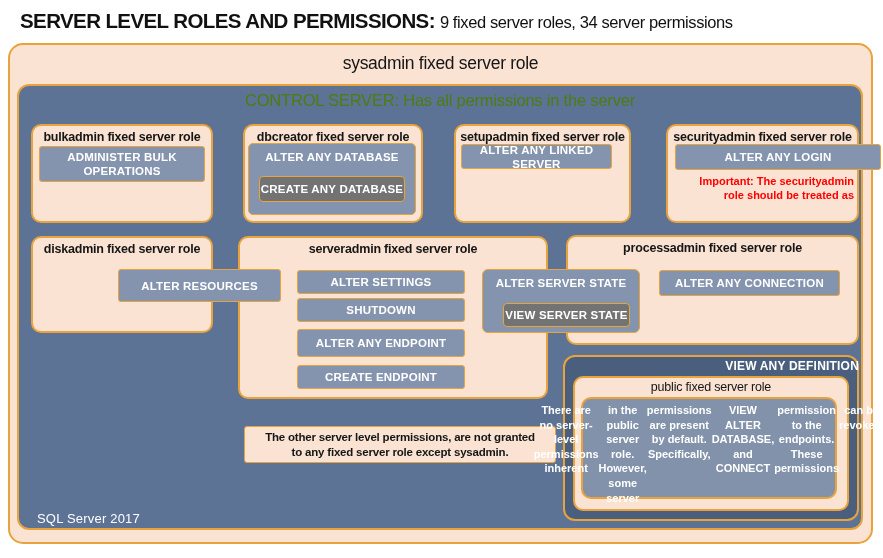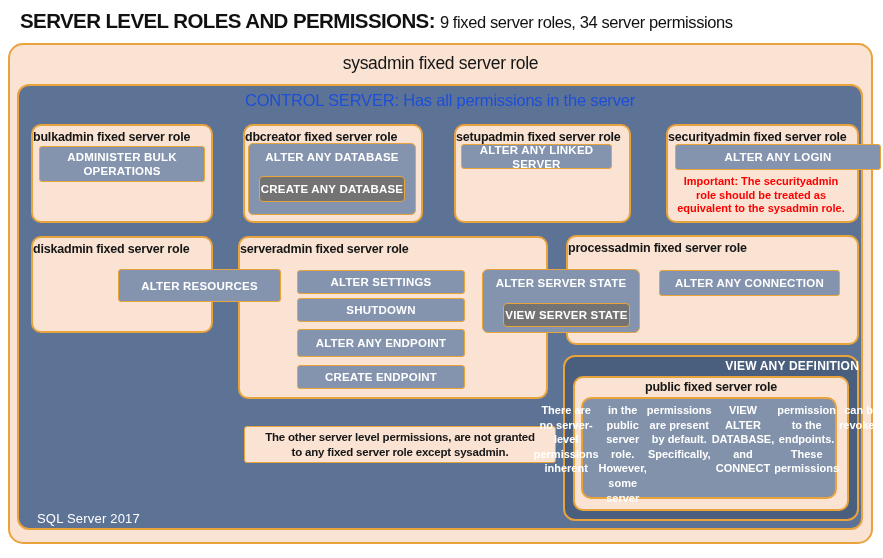--- a/index.html
+++ b/index.html
@@ -15,25 +15,25 @@
   .page-title .s{font-size:16.5px;color:#111;letter-spacing:-0.4px;margin-left:5px}
 
   
   .outer-box{left:8px;top:43px;width:861px;height:497px;background:#fae3d2;
     border:2px solid #e9a33c;border-radius:15px;z-index:0}
   .sysadmin-label{left:8px;top:53px;width:865px;text-align:center;font-size:17.5px;
     color:#161616;letter-spacing:-0.3px;z-index:1}
   .blue-box{left:17px;top:84px;width:842px;height:442px;background:#5d7396;
     border:2px solid #e9a33c;border-radius:12px;z-index:1}
   .control-label{left:17px;top:91px;width:846px;text-align:center;font-size:16.5px;
-    color:#1d4ed8;letter-spacing:-0.2px;z-index:2}
+    color:#4d7c0f;letter-spacing:-0.2px;z-index:2}
 
   
   .role-box{background:#fae3d2;border:2px solid #e9a33c;border-radius:10px;z-index:2}
-  .role-title{text-align:left;font-weight:bold;font-size:12.5px;color:#161616;
+  .role-title{text-align:center;font-weight:bold;font-size:12.5px;color:#161616;
     padding-top:4px;letter-spacing:-0.2px}
   .bulkadmin{left:31px;top:124px;width:178px;height:95px}
   .dbcreator{left:243px;top:124px;width:176px;height:95px}
   .setupadmin{left:454px;top:124px;width:173px;height:95px}
   .securityadmin{left:666px;top:124px;width:189px;height:95px}
   .diskadmin{left:31px;top:236px;width:178px;height:93px}
   .serveradmin{left:238px;top:236px;width:306px;height:159px}
   .processadmin{left:566px;top:235px;width:289px;height:106px}
 
   
@@ -41,21 +41,21 @@
     font-weight:bold;font-size:11.5px;display:flex;align-items:center;justify-content:center;
     text-align:center;letter-spacing:0.2px;line-height:14px;z-index:5;box-sizing:border-box}
   .btn-dark{background:#737373;border-radius:4px}
   .btn-bulk{left:39px;top:146px;width:166px;height:36px}
   .btn-dbcreator-outer{left:248px;top:143px;width:168px;height:72px;border-radius:5px;
     display:block;z-index:4}
   .btn-dbcreator-outer .lbl{padding-top:6px;text-align:center}
   .btn-dbcreator-inner{left:259px;top:176px;width:146px;height:26px}
   .btn-setup{left:461px;top:144px;width:151px;height:25px}
   .btn-security{left:675px;top:144px;width:206px;height:26px}
-  .warning{left:668px;top:175px;width:186px;text-align:center;color:#fe0000;
+  .warning{left:668px;top:175px;width:186px;text-align:right;color:#fe0000;
     font-weight:bold;font-size:11px;line-height:13.5px;z-index:3}
   .btn-resources{left:118px;top:269px;width:163px;height:33px;z-index:6}
   .btn-sa1{left:297px;top:270px;width:168px;height:24px}
   .btn-sa2{left:297px;top:298px;width:168px;height:24px}
   .btn-sa3{left:297px;top:329px;width:168px;height:28px}
   .btn-sa4{left:297px;top:365px;width:168px;height:24px}
   .state-box{left:482px;top:269px;width:158px;height:64px;background:#8494ae;
     border:1.5px solid #e7a33c;border-radius:6px;z-index:6;box-sizing:border-box}
   .state-box .lbl{padding-top:7px;text-align:center;color:#fff;font-weight:bold;
     font-size:11.5px;letter-spacing:0.2px}
@@ -70,21 +70,21 @@
     letter-spacing:-0.2px;box-sizing:border-box}
 
   
   .public-dark{left:563px;top:355px;width:292px;height:162px;background:#4a5f7d;
     border:2px solid #e9a33c;border-radius:12px;z-index:4}
   .public-banner{left:563px;top:359px;width:296px;text-align:right;color:#ffffff;
     font-weight:bold;font-size:12px;letter-spacing:0.2px;z-index:5}
   .public-peach{left:573px;top:376px;width:272px;height:131px;background:#fae3d2;
     border:2px solid #e9a33c;border-radius:10px;z-index:5}
   .public-title{left:573px;top:380px;width:276px;text-align:center;color:#161616;
-    font-weight:bold;font-size:12.5px;letter-spacing:-0.2px;z-index:6}
+    font-weight:normal;font-size:12.5px;letter-spacing:-0.2px;z-index:6}
   .public-body{left:581px;top:397px;width:256px;height:102px;background:#8192aa;
     border:2px solid #e9a33c;border-radius:10px;z-index:6;color:#ffffff;
     font-weight:bold;font-size:11px;line-height:14.6px;text-align:center;
     display:flex;justify-content:center;box-sizing:border-box;
     padding:4px 6px}
 
   .footer{left:37px;top:511px;color:#ffffff;font-size:13px;letter-spacing:0.2px;z-index:3}
 </style>
 </head>
 <body>
@@ -117,21 +117,20 @@
 </div>
 <div class="abs btn btn-setup">ALTER ANY LINKED SERVER</div>
 
 <div class="abs role-box securityadmin">
   <div class="role-title">securityadmin fixed server role</div>
 </div>
 <div class="abs btn btn-security">ALTER ANY LOGIN</div>
 <div class="abs warning">
   <div>Important:  The securityadmin</div>
   <div>role should  be treated  as</div>
-  <div>equivalent to the  sysadmin role.</div>
 </div>
 
 <div class="abs role-box diskadmin">
   <div class="role-title">diskadmin fixed server role</div>
 </div>
 <div class="abs btn btn-resources">ALTER RESOURCES</div>
 
 <div class="abs role-box serveradmin">
   <div class="role-title">serveradmin fixed server role</div>
 </div>

